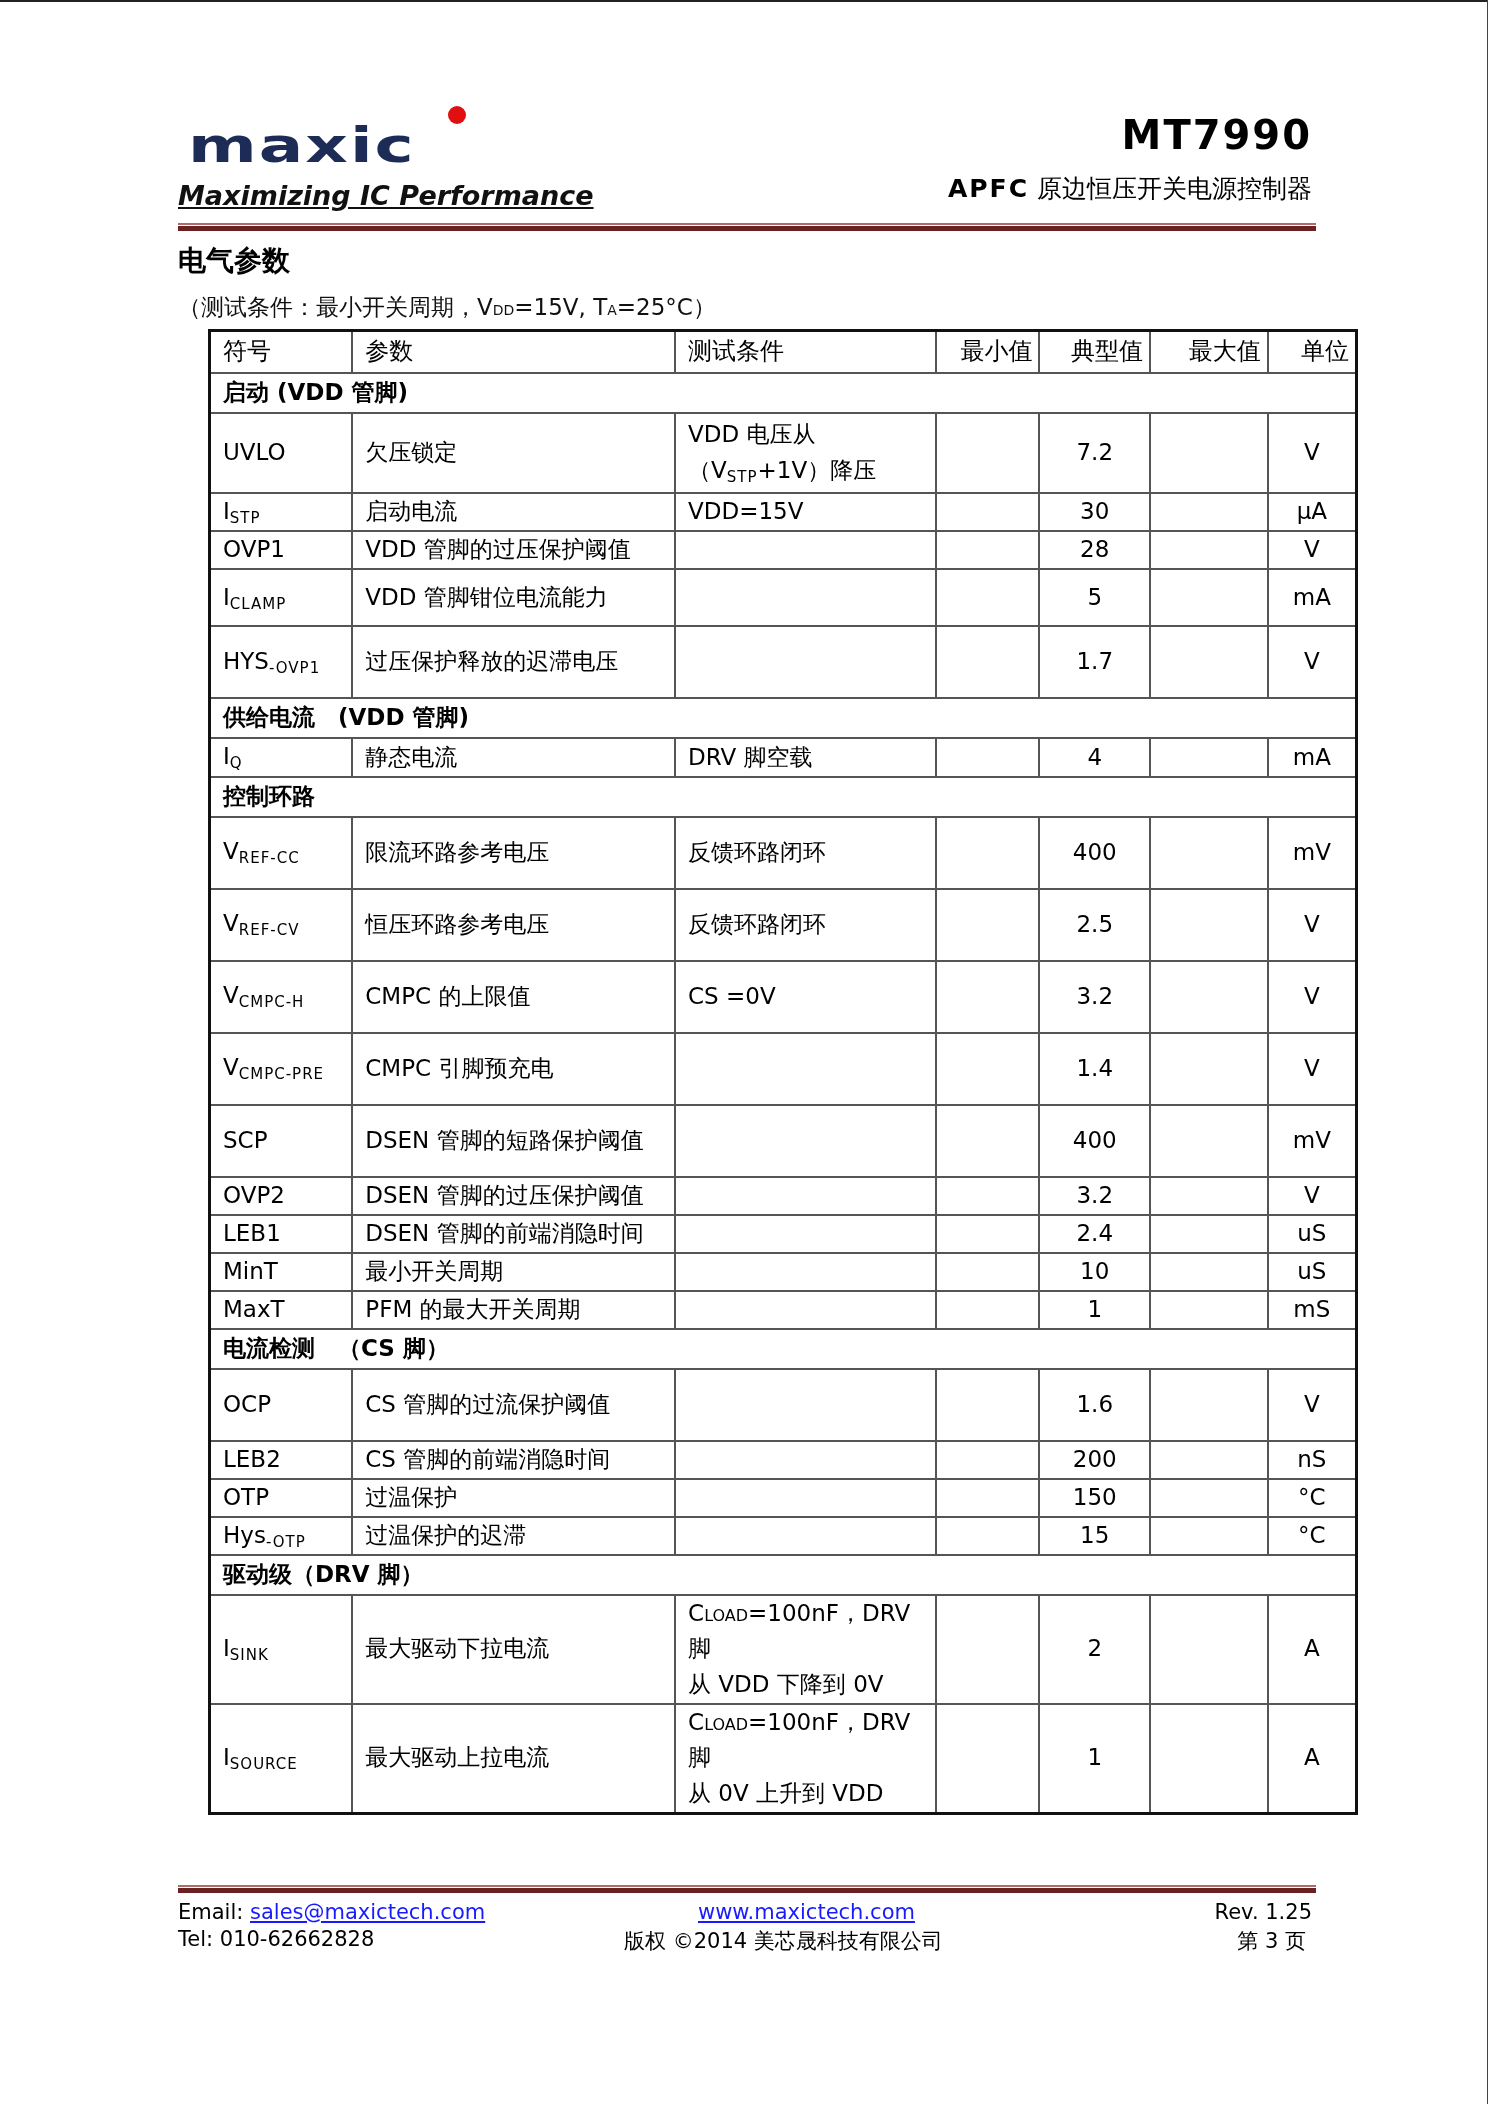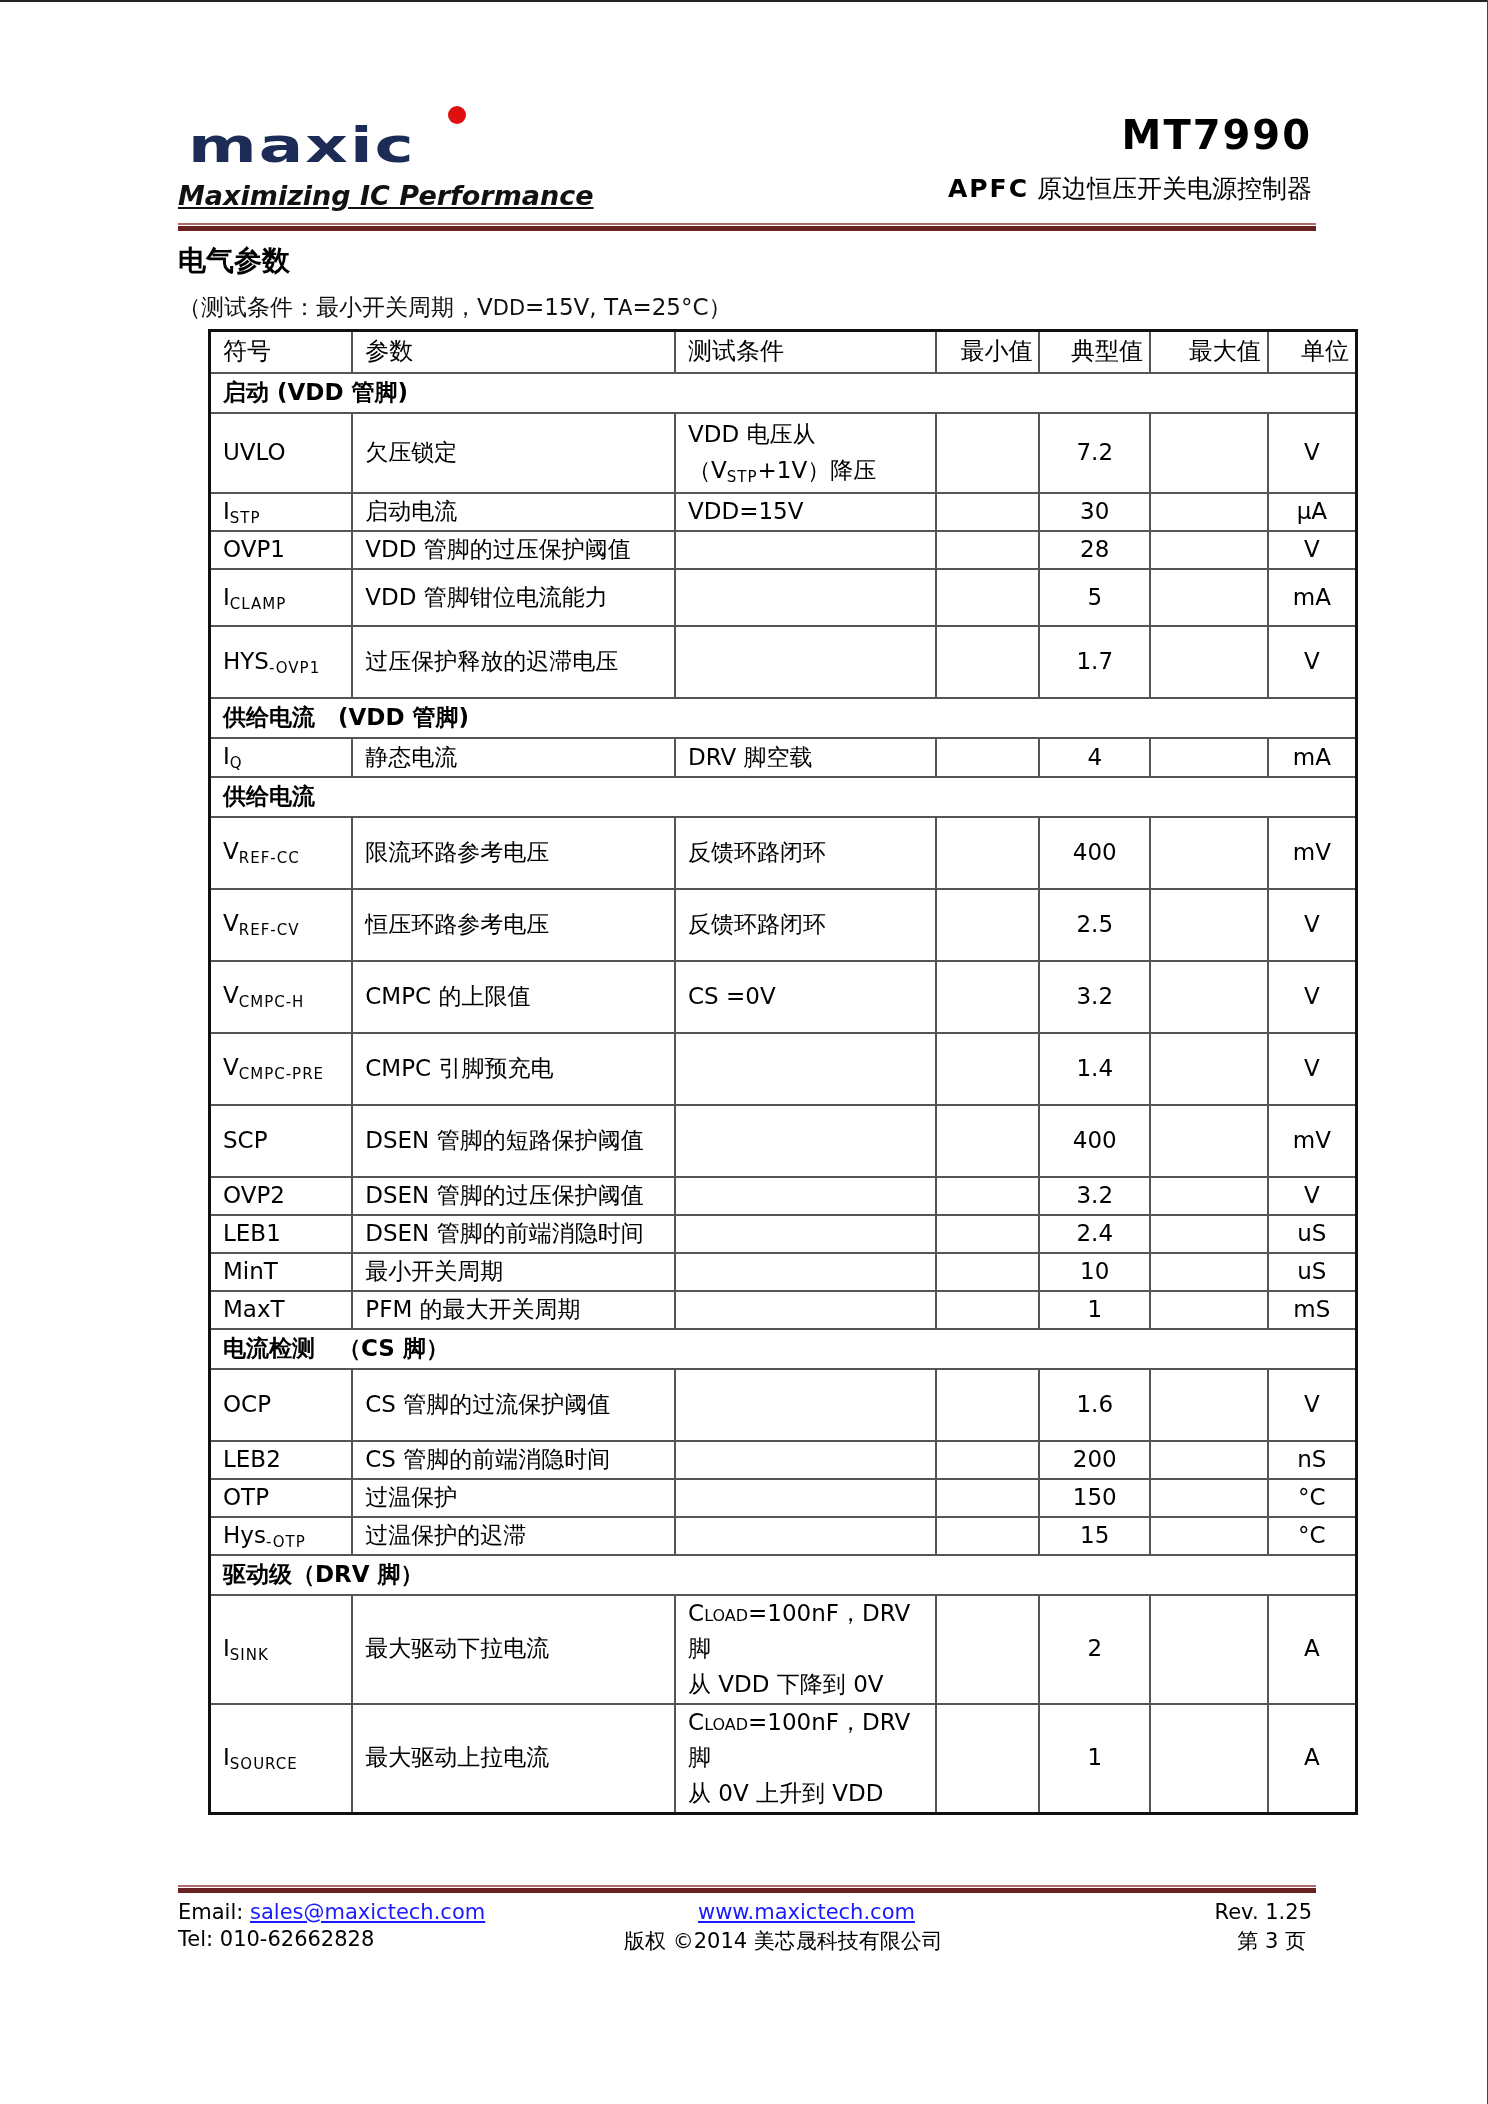--- a/index.html
+++ b/index.html
@@ -17,21 +17,21 @@
   .tagline { position: absolute; left: 178px; top: 180px; font-family: "DejaVu Sans", sans-serif;
              font-style: italic; font-weight: bold; font-size: 27px; color: #111; white-space: nowrap; text-decoration: underline; }
   .part-no { position: absolute; right: 176px; top: 112px; font-size: 40px; font-weight: bold; letter-spacing: 2px; }
   .subtitle { position: absolute; right: 176px; top: 172px; font-size: 25px; white-space: nowrap; }
   .subtitle b { font-weight: bold; letter-spacing: 2px; }
   .rule-thin { position: absolute; left: 178px; width: 1138px; height: 2px; background: #b06a6a; }
   .rule-thick { position: absolute; left: 178px; width: 1138px; height: 5px; background: #6a2121; }
 
   .section-title { position: absolute; left: 178px; top: 242px; font-size: 28px; font-weight: bold; }
   .conditions { position: absolute; left: 178px; top: 292px; font-size: 23px; color: #111; white-space: nowrap; }
-  .conditions .sc { font-size: 21px; }
+  .conditions .sc { font-size: 14px; }
 
   
   table.spec { position: absolute; left: 176px; top: 329px; width: 1150px; border-collapse: collapse;
                border: 3px solid #111; font-size: 23px; margin-left: 32px; }
   table.spec td, table.spec th { border: 2px solid #555; padding: 0 12px; height: 36px; font-weight: normal;
                text-align: left; vertical-align: middle; line-height: 1.55; }
   table.spec th { height: 40px; font-size: 24px; }
   table.spec th.c { text-align: right; padding: 0 6px; }
   table.spec td.c { text-align: center; padding: 0 4px; }
   table.spec tr.group td { font-weight: bold; font-size: 23px; height: 38px; }
@@ -141,21 +141,21 @@
     <td><span>I</span><sub>Q</sub></td>
     <td>静态电流</td>
     <td>DRV 脚空载</td>
     <td class="c"></td>
     <td class="c">4</td>
     <td class="c"></td>
     <td class="c">mA</td>
   </tr>
 
   <tr class="group">
-        <td colspan="7">供给电流</td>
+        <td colspan="7">控制环路</td>
       </tr>
   <tr class="h3">
     <td><span>V</span><sub>REF-CC</sub></td>
     <td>限流环路参考电压</td>
     <td>反馈环路闭环</td>
     <td class="c"></td>
     <td class="c">400</td>
     <td class="c"></td>
     <td class="c">mV</td>
   </tr>

